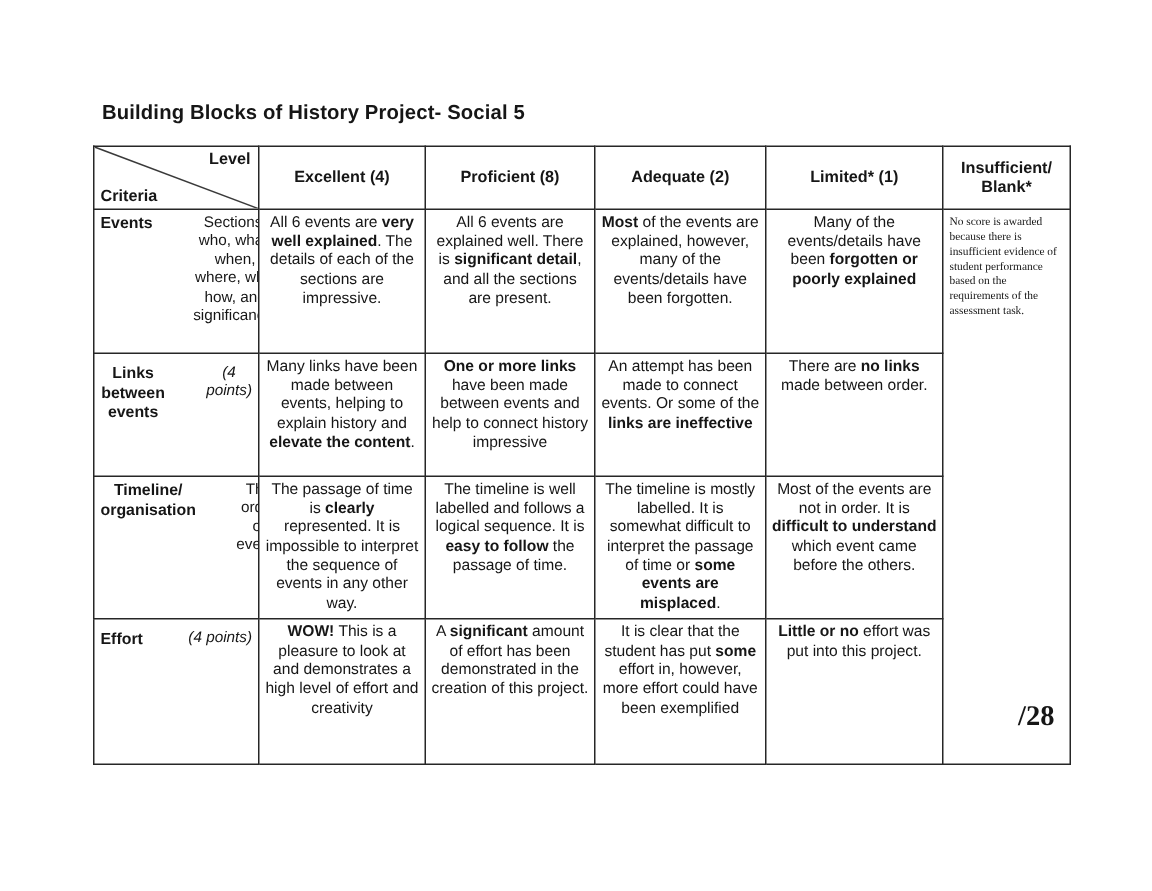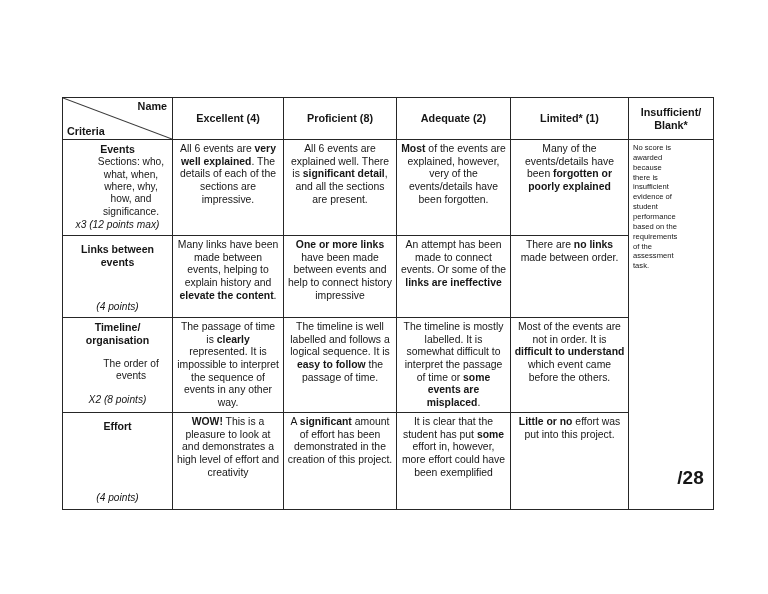--- a/index.html
+++ b/index.html
@@ -47,82 +47,83 @@
   
   tr.r0 { height: 96px; }
   tr.r1 { height: 82px; }
   tr.r2 { height: 93px; }
   tr.r3 { height: 97px; margin-top: 32px; }
 
   td.cell { padding-top: 3px; }
 
   
   td.crit { padding: 3px 4px; }
-  .crit-inner { display: flex; flex-direction: column; justify-content: space-between; align-items: stretch; }
+  .crit-inner { display: flex; justify-content: space-between; align-items: stretch; }
   .crit-inner.h0 { height: 88px; }
   .crit-inner.h1 { height: 74px; padding-top: 4px; }
   .crit-inner.h2 { height: 85px; }
   .crit-inner.h3 { height: 89px; padding-top: 4px; }
   .crit-title { font-weight: bold; font-size: 10.6px; }
   .crit-desc { font-size: 10.2px; margin-left: 27px; }
   .crit-points { font-style: italic; font-size: 10.2px; }
   .crit-points.left { text-align: center; }
 
   
   td.insuff { padding: 3px 4px; }
-  .insuff-inner { display: flex; flex-direction: row; height: 360px; }
+  .insuff-inner { display: flex; flex-direction: column; height: 360px; font-family: Liberation Serif, serif; }
   .insuff-note { font-size: 7.6px; line-height: 1.3; text-align: left; }
   .insuff-spacer { flex: 1; }
   .score { align-self: flex-end; font-size: 19px; font-weight: bold; margin: 0 6px 14px 0; }
 </style>
 </head>
 <body>
 
 <div class="page">
 
   <div class="doc-head">
+    <span class="doc-title">Building Blocks of History Project- Social 5</span>
   </div>
 
   <table class="rubric">
     <colgroup>
       <col style="width:110px">
         <col style="width:111px">
         <col style="width:113px">
       <col style="width:114px">
         <col style="width:118px">
         <col style="width:85px">
     </colgroup>
 
     <tbody>
         <tr class="hdr">
       <th class="corner">
         <svg viewBox="0 0 110 42" preserveAspectRatio="none">
           <line x1="0" y1="0" x2="110" y2="42" stroke="#3a3a3a" stroke-width="1.1"></line>
         </svg>
-        <span class="lvl">Name</span>
+        <span class="lvl">Level</span>
         <span class="cri">Criteria</span>
       </th>
       <th>Excellent (4)</th>
       <th>Proficient (8)</th>
       <th>Adequate (2)</th>
       <th>Limited* (1)</th>
       <th>Insufficient/ Blank*</th>
     </tr>
 
     <tr class="r0">
       <td class="crit">
         <div class="crit-inner h0">
           <div class="crit-title">Events</div>
           <div class="crit-desc">Sections: who, what, when, where, why, how, and significance.</div>
           <div class="crit-points left">x3 (12 points max)</div>
         </div>
       </td>
       <td class="cell"><span>All 6 events are </span><b>very well explained</b><span>. The details of each of the sections are impressive.</span></td>
       <td class="cell"><span>All 6 events are explained well. There is </span><b>significant detail</b><span>, and all the sections are present.</span></td>
-      <td class="cell"><b>Most</b><span> of the events are explained, however, very of the events/details have been forgotten.</span></td>
+      <td class="cell"><b>Most</b><span> of the events are explained, however, many of the events/details have been forgotten.</span></td>
       <td class="cell"><span>Many of the events/details have been </span><b>forgotten or poorly explained</b></td>
       <td class="insuff" rowspan="4">
         <div class="insuff-inner">
           <div class="insuff-note">No score is awarded because there is insufficient evidence of student performance based on the requirements of the assessment task.</div>
           <div class="insuff-spacer"></div>
           <div class="score">/28</div>
         </div>
       </td>
     </tr>
 

